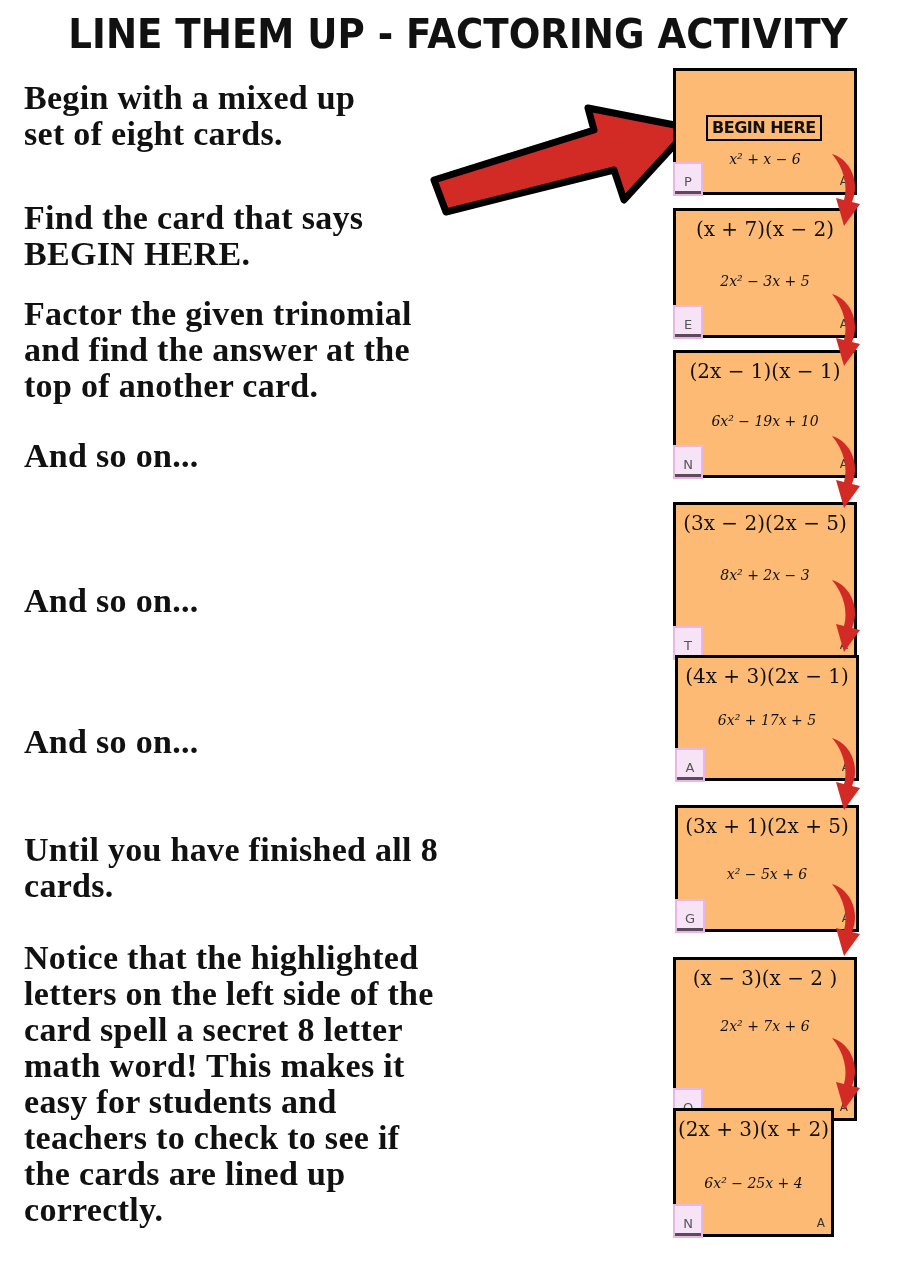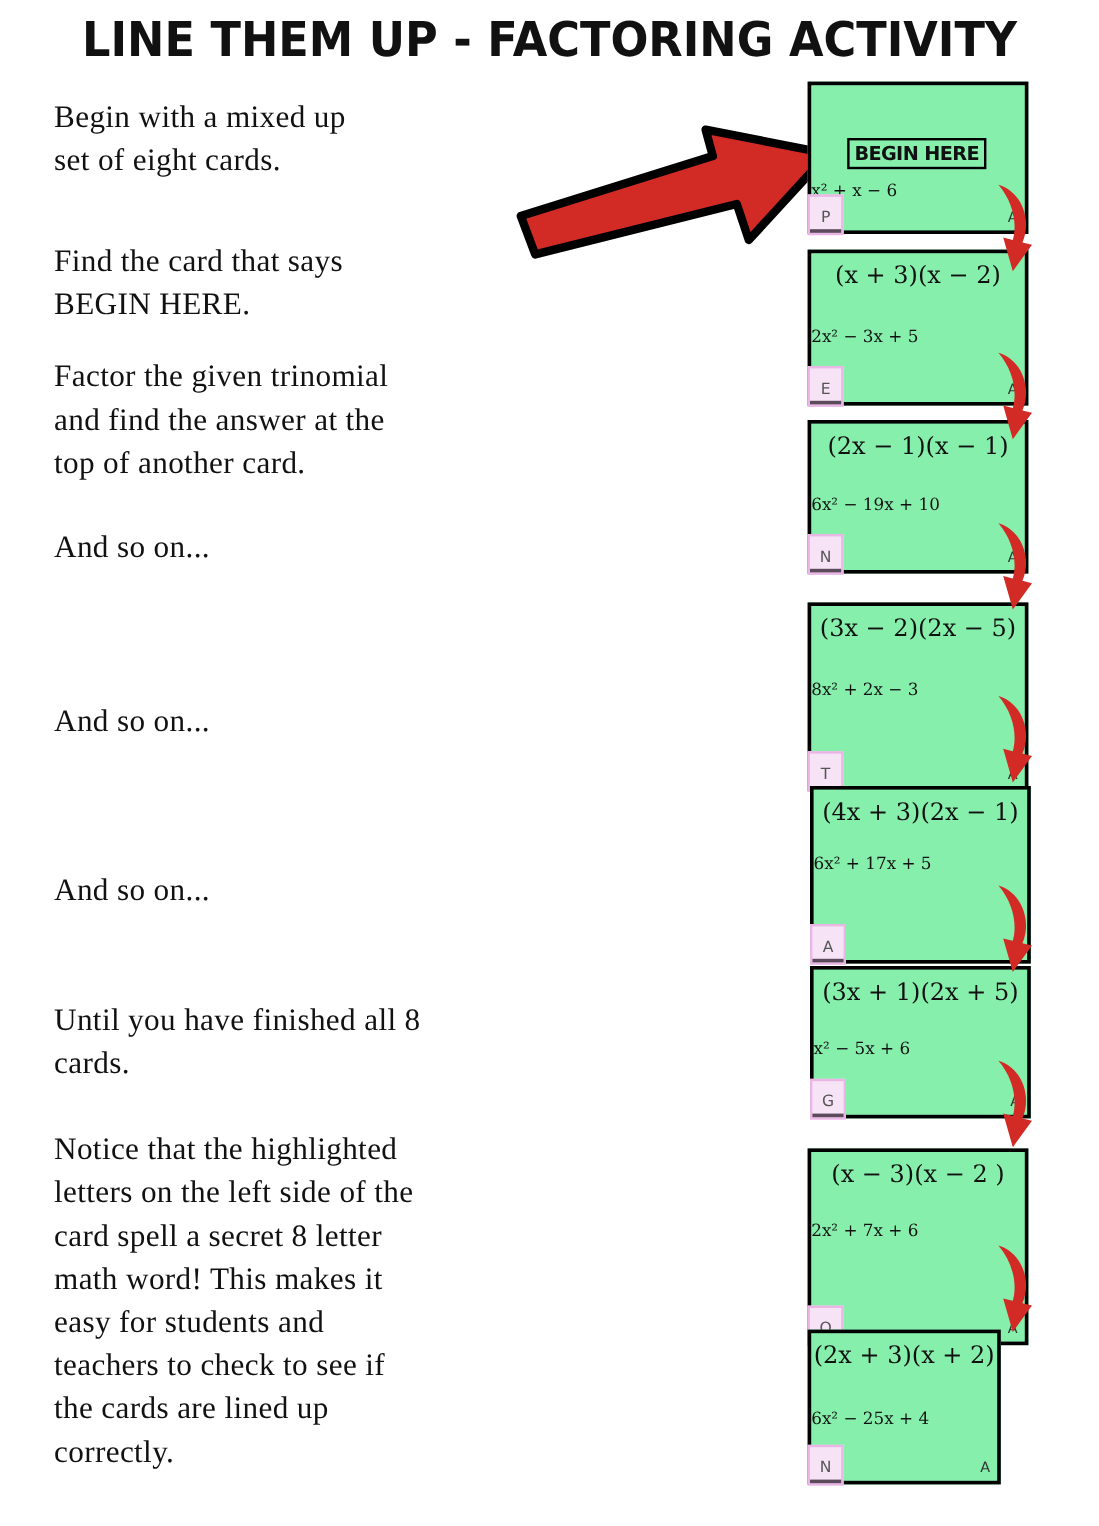--- a/index.html
+++ b/index.html
@@ -1,21 +1,21 @@
 <!DOCTYPE html>
 <html><head>
 <meta charset="utf-8">
 <style>
   html, body { margin:0; padding:0; background:#ffffff; }
   body { width:916px; height:1272px; position:relative; overflow:hidden; font-family:"DejaVu Serif", serif; color:#111; }
   .title { position:absolute; left:0; top:6px; width:916px; text-align:center; font-family:"DejaVu Sans", sans-serif; font-weight:bold; font-size:40px; letter-spacing:0px; line-height:56px; transform:scaleX(0.93); transform-origin:center; }
-  .para { position:absolute; left:45px; font-size:26px; line-height:36px; white-space:pre-line; font-family:"Liberation Serif", serif; letter-spacing:0.3px; }
-  .card { position:absolute; left:673px; width:184px; height:120px; border:3px solid #000; background:#86efac; box-sizing:border-box; }
+  .para { position:absolute; left:24px; font-size:34px; line-height:36px; white-space:pre-line; font-family:"Liberation Serif", serif; letter-spacing:0.3px;font-weight:bold; }
+  .card { position:absolute; left:673px; width:184px; height:120px; border:3px solid #000; background:#fdba74; box-sizing:border-box; }
   .card .top { position:absolute; left:0; right:0; top:6px; text-align:center; font-size:20px; font-family:"DejaVu Serif", serif; }
-  .card .prob { position:absolute; left:0; right:0; top:52px; text-align:left; font-size:14px; font-family:"DejaVu Serif", serif; }
+  .card .prob { position:absolute; left:0; right:0; top:52px; text-align:center; font-size:14px; font-family:"DejaVu Serif", serif; font-style:italic; }
   .card .letter { position:absolute; left:-3px; bottom:-4px; width:30px; height:34px; background:#f6e3f5; border:2px solid #e9b6e6; box-sizing:border-box; font-family:"DejaVu Sans", sans-serif; font-size:13px; color:#555; display:flex; align-items:flex-end; justify-content:center; padding-bottom:5px; }
   .card .letter::after { content:""; position:absolute; left:0; bottom:0; width:100%; height:3px; background:#5a4a5a; }
   .card .corner { position:absolute; right:6px; bottom:4px; font-family:"DejaVu Sans", sans-serif; font-size:12px; color:#333; }
   .begin { position:absolute; left:30px; top:44px; border:2px solid #000; padding:0 4px; font-family:"DejaVu Sans", sans-serif; font-weight:bold; font-size:16px; letter-spacing:-0.5px; line-height:22px; }
   .curve { position:absolute; pointer-events:none; }
   .bigarrow { position:absolute; left:428px; top:100px; pointer-events:none; }
 </style>
 </head>
 <body>
 
@@ -47,41 +47,41 @@
 </svg>
 
 <div class="card" style="top:68px;height:127px">
   <div class="begin">BEGIN HERE</div>
   <div class="prob" style="top:80px">x² + x − 6</div>
   <div class="letter">P</div>
   <div class="corner">A</div>
 </div>
 
 <div class="card" style="top:208px;height:130px">
-  <div class="top">(x + 3)(x − 2)</div>
+  <div class="top">(x + 7)(x − 2)</div>
   <div class="prob" style="top:62px">2x² − 3x + 5</div>
   <div class="letter">E</div>
   <div class="corner">A</div>
 </div>
 
 <div class="card" style="top:350px;height:128px">
   <div class="top">(2x − 1)(x − 1)</div>
   <div class="prob" style="top:60px">6x² − 19x + 10</div>
   <div class="letter">N</div>
   <div class="corner">A</div>
 </div>
 
 <div class="card" style="top:502px;height:157px">
   <div class="top">(3x − 2)(2x − 5)</div>
   <div class="prob" style="top:62px">8x² + 2x − 3</div>
   <div class="letter">T</div>
   <div class="corner">A</div>
 </div>
 
-<div class="card" style="top:655px;height:148px;left:675px">
+<div class="card" style="top:655px;height:126px;left:675px">
   <div class="top">(4x + 3)(2x − 1)</div>
   <div class="prob" style="top:54px">6x² + 17x + 5</div>
   <div class="letter">A</div>
   <div class="corner">A</div>
 </div>
 
 <div class="card" style="top:805px;height:127px;left:675px">
   <div class="top">(3x + 1)(2x + 5)</div>
   <div class="prob" style="top:58px">x² − 5x + 6</div>
   <div class="letter">G</div>

